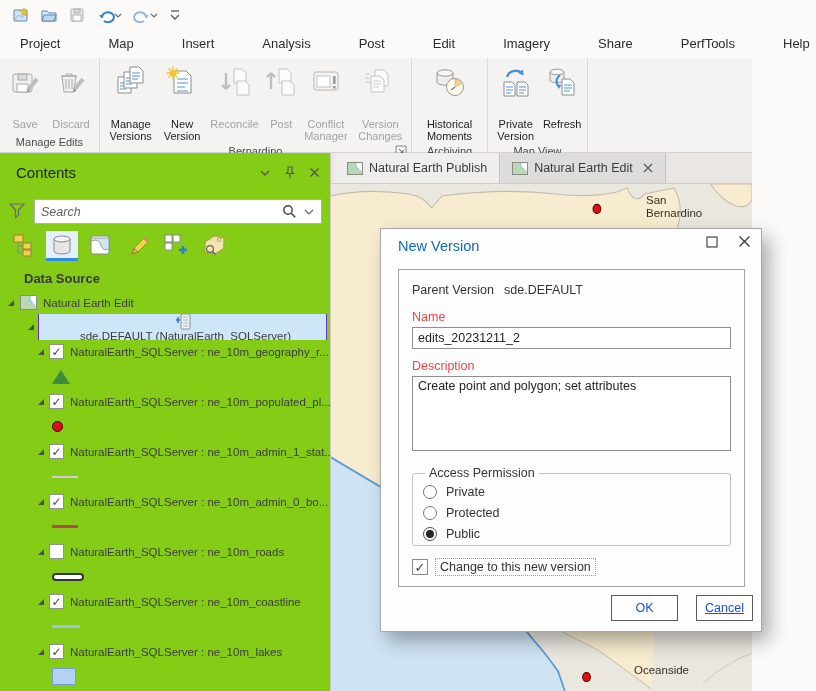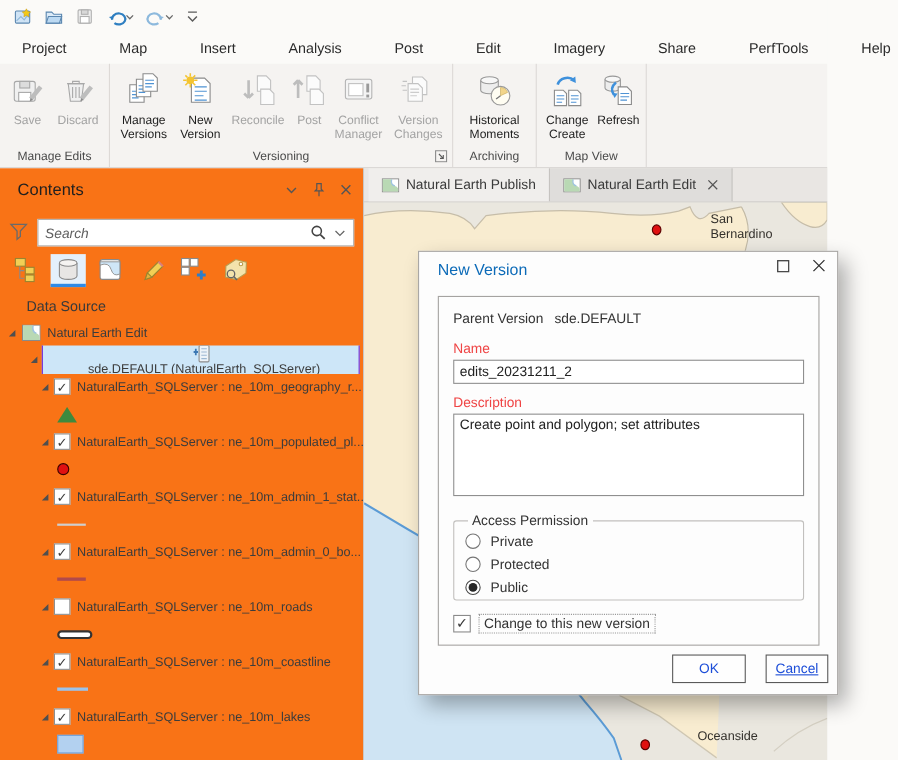--- a/index.html
+++ b/index.html
@@ -13,38 +13,38 @@
 
   
   .tab-row { position:absolute; left:0; top:30px; width:100%; height:28px; display:flex; align-items:flex-end; padding-left:18px; background:#fbfaf8; }
   .rtab { font-size:13px; color:#2b2b2b; padding:5px 2px 7px; margin-right:44px; white-space:nowrap; }
 
   
   .ribbon { position:absolute; left:0; top:58px; width:100%; height:95px; background:#f5f3f1; border-bottom:1px solid #d5d2cf; display:flex; }
   .rgroup { display:flex; flex-direction:column; border-right:1px solid #ddd9d6; }
   .rgroup .btns { flex:1; display:flex; align-items:stretch; padding:3px 3px 0; }
   .rgroup .glabel { height:19px; font-size:11px; color:#4a4a4a; text-align:center; position:relative; line-height:18px; }
-  .bigbtn { display:flex; flex-direction:column; align-items:center; padding-top:2px; gap:1px; font-size:11px; line-height:12px; text-align:center; color:#1e1e1e; cursor:default; }
+  .bigbtn { display:flex; flex-direction:column; align-items:center; padding-top:2px; gap:15px; font-size:11px; line-height:12px; text-align:center; color:#1e1e1e; cursor:default; }
   .bigbtn .bicon { height:40px; display:flex; align-items:center; justify-content:center; }
   .bigbtn.disabled { color:#a3a3a3; }
   .launcher { position:absolute; right:4px; top:3px; }
 
   
-  .contents { position:absolute; left:0; top:153px; width:330px; bottom:0; background:#f97316; overflow:hidden;padding-left:41px; }
+  .contents { position:absolute; left:0; top:153px; width:330px; bottom:0; background:#84cc16; overflow:hidden;padding-left:41px; }
   .c-header { position:absolute; left:16px; top:11px; font-size:15px; color:#1f1f1f; }
   .c-hicons { position:absolute; right:10px; top:13px; display:flex; gap:14px; align-items:center; }
   .c-search-row { position:absolute; left:0; top:46px; width:100%; height:26px; }
   .filter-btn { position:absolute; left:8px; top:2px; }
   .search-box { position:absolute; left:34px; top:0; width:288px; height:25px; border:1px solid #b3b1af; background:#fff; display:flex; align-items:center; }
   .search-box input { flex:1; border:0; outline:none; font-size:12.5px; padding:0 6px; background:transparent; font-family:inherit; }
   .search-box input::placeholder { font-style:italic; color:#5f5f5f; }
   .view-strip { position:absolute; left:8px; top:78px; display:flex; gap:6px; }
   .view-btn { width:32px; height:30px; display:flex; align-items:center; justify-content:center; border-bottom:3px solid transparent; }
   .view-btn.selected { background:#e4f0fb; border-bottom:3px solid #2e8ae6; }
-  .c-section { position:absolute; left:24px; top:118px; font-size:13px; font-weight:400; color:#3a3a3a; }
+  .c-section { position:absolute; left:24px; top:118px; font-size:13px; font-weight:700; color:#3a3a3a; }
   .tree { position:absolute; left:0; top:138px; right:0; font-size:11.5px; color:#3c3c3c; }
   .trow { display:flex; align-items:center; height:23px; white-space:nowrap; overflow:hidden; }
   .trow .lbl { margin-left:6px; }
   .exp { width:0; height:0; border-bottom:6px solid #4f4f4f; border-left:6px solid transparent; margin-left:6px; flex:0 0 auto; }
   .ind1 { margin-left:8px; } .ind2 { margin-left:28px; } .ind3 { margin-left:38px; }
   .rowbox { display:flex; align-items:center; padding:2px 5px; margin-left:4px; flex:1; margin-right:3px; }
   .rowbox.selected { background:#cde6f8; border:1px solid #6d28d9;flex-direction:column; }
   .cbx { width:15px; height:15px; border:1px solid #8f8f8f; background:#fff; margin-left:5px; flex:0 0 auto; display:flex; align-items:center; justify-content:center; font-size:12px; color:#3f3f3f; font-weight:700; }
   .symrow { height:27px; display:flex; align-items:center; padding-left:52px; }
   .sym-tri { width:0; height:0; border-bottom:14px solid #3e8a3e; border-left:9px solid transparent; border-right:9px solid transparent; }
@@ -250,21 +250,21 @@
                 <path d="M13,5 h9 l4,4 v12 h-13 z" fill="#fbfbfb" stroke="#c2c2c2"></path>
                 <path d="M9,11 h9 l4,4 v12 h-13 z" fill="#fbfbfb" stroke="#c2c2c2"></path>
                 <path d="M11,16 h8 M11,19 h8 M11,22 h6" stroke="#cccccc"></path>
                 <path d="M4,9 h4 M3,13 h4 M4,17 h4" stroke="#c2c2c2"></path>
               </svg>
           </span>
           <span>Version Changes</span>
         </div>
       </div>
       <div class="glabel">
-        <span>Versioning</span>
+        <span>Bernardino</span>
         <span class="launcher">
           <svg width="12" height="12" viewBox="0 0 12 12">
               <path d="M1,1 h10 v10 h-10 z" fill="none" stroke="#8a8a8a"></path>
               <path d="M4,4 l4,4 m0,-3 v3 h-3" fill="none" stroke="#5a5a5a"></path>
             </svg>
         </span>
       </div>
     </div>
 
     <div class="rgroup" style="width:76px">
@@ -291,21 +291,21 @@
           <span class="bicon">
             <svg width="36" height="36" viewBox="0 0 36 36">
                 <path d="M9,12 a9,8 0 0 1 15,-4" fill="none" stroke="#3f91dc" stroke-width="2.4"></path>
                 <path d="M25.5,10.5 l-0.5,-6 -5,3.5 z" fill="#3f91dc"></path>
                 <path d="M6,17 h8 l3,3 v11 h-11 z" fill="#fff" stroke="#8b8b8b"></path>
                 <path d="M8,22 h7 M8,25 h7 M8,28 h5" stroke="#4f93d4"></path>
                 <path d="M19,17 h8 l3,3 v11 h-11 z" fill="#fff" stroke="#8b8b8b"></path>
                 <path d="M21,22 h7 M21,25 h7 M21,28 h5" stroke="#4f93d4"></path>
               </svg>
           </span>
-          <span>Change Create</span>
+          <span>Private Version</span>
         </div>
         <div class="bigbtn" style="width:46px">
           <span class="bicon">
             <svg width="36" height="36" viewBox="0 0 36 36">
                 <path d="M6,7 v8 a7,2.8 0 0 0 14,0 v-8" fill="#ededed" stroke="#999"></path>
                 <ellipse cx="13" cy="7" rx="7" ry="2.8" fill="#f7f7f7" stroke="#999"></ellipse>
                 <path d="M18,14 h8 l4,4 v12 h-12 z" fill="#fff" stroke="#8b8b8b"></path>
                 <path d="M20,20 h8 M20,23 h8 M20,26 h6" stroke="#4f93d4"></path>
                 <path d="M16,10 q-6,5 -2,11" fill="none" stroke="#3f91dc" stroke-width="2.2"></path>
                 <path d="M12.5,19.5 l2.2,4.5 2.8,-4 z" fill="#3f91dc"></path>

